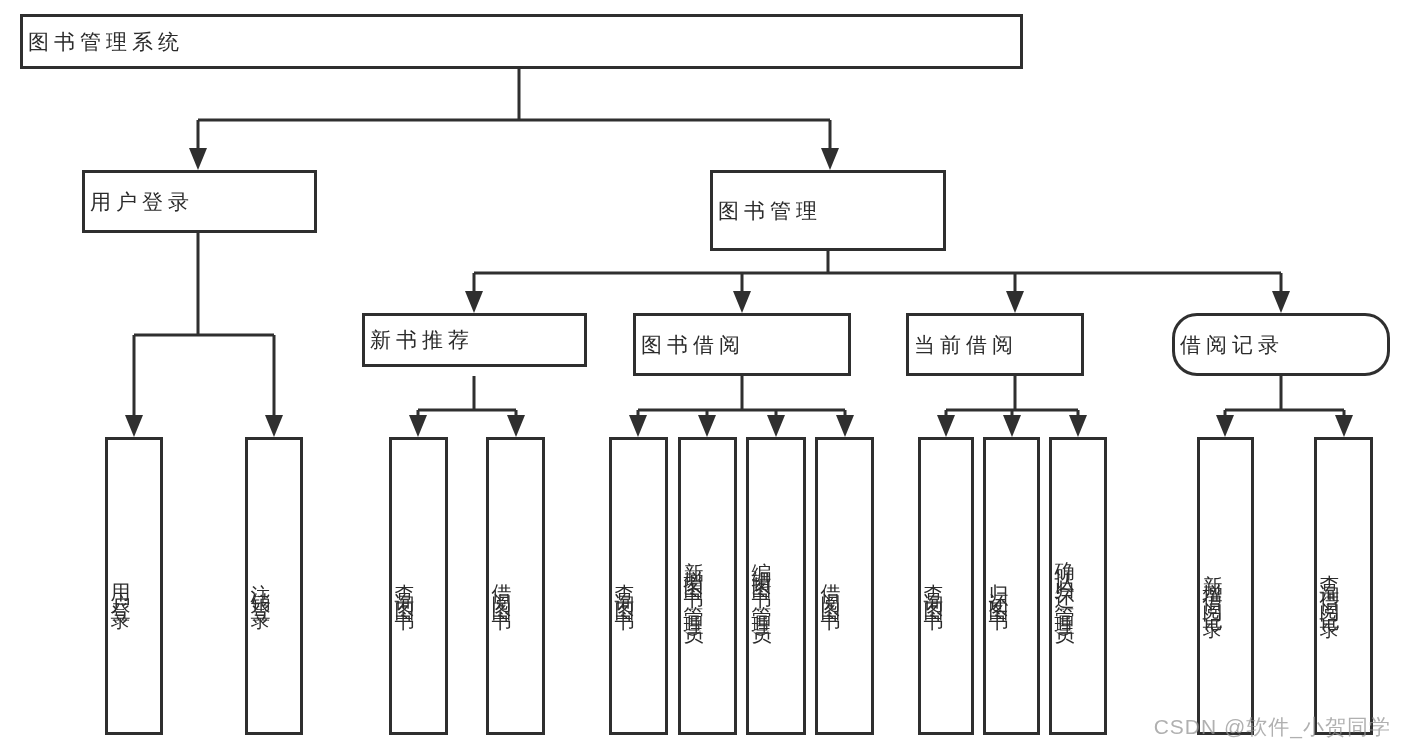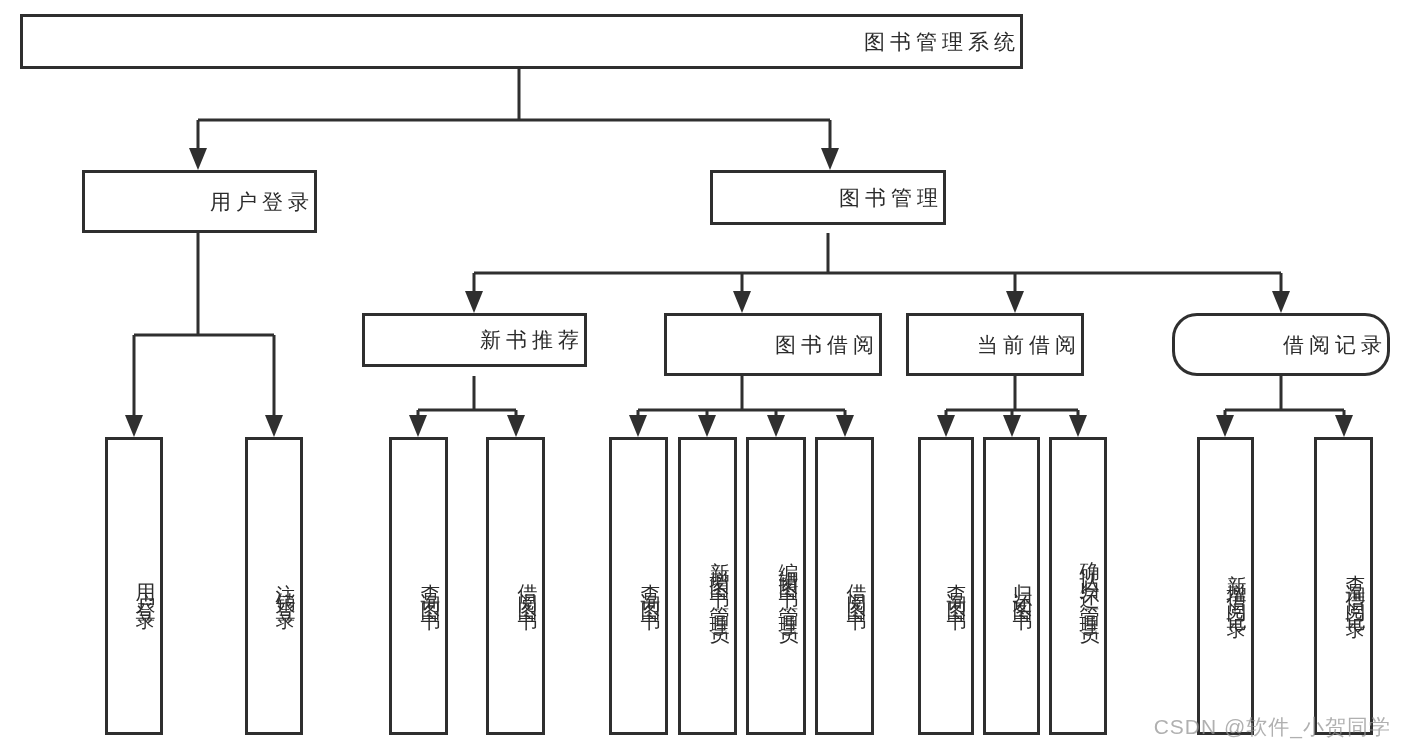--- a/index.html
+++ b/index.html
@@ -16,21 +16,21 @@
     left: 0; top: 0;
     z-index: 1;
   }
   .node {
     position: absolute;
     box-sizing: border-box;
     border: 3px solid #2f2f2f;
     background: #ffffff;
     display: flex;
     align-items: center;
-    justify-content: flex-end;
+    justify-content: flex-start;
     color: #2b2b2b;
     z-index: 2;
   }
   .node .label {
     font-size: 21px;
     letter-spacing: 5px;
     text-indent: 5px;
     white-space: nowrap;
   }
   .node.v .label {
@@ -38,24 +38,24 @@
     text-orientation: mixed;
     font-size: 20px;
     letter-spacing: 9px;
     text-indent: 0;
     white-space: normal;
   }
   
   #n-root       { left: 20px;  top: 14px;  width: 1003px; height: 55px; }
   
   #n-user-login { left: 82px;  top: 170px; width: 235px; height: 63px; }
-  #n-book-mgmt  { left: 710px; top: 170px; width: 236px; height: 55px; }
+  #n-book-mgmt  { left: 710px; top: 170px; width: 236px; height: 81px; }
   
   #n-rec        { left: 362px;  top: 313px; width: 225px; height: 54px; }
-  #n-bborrow    { left: 633px;  top: 313px; width: 218px; height: 63px; margin-left: 31px; }
+  #n-bborrow    { left: 633px;  top: 313px; width: 218px; height: 63px; }
   #n-cborrow    { left: 906px;  top: 313px; width: 178px; height: 63px; }
   #n-records    { left: 1172px; top: 313px; width: 218px; height: 63px; border-radius: 25px; }
   
   #n-login  { left: 105px;  top: 437px; width: 58px; height: 298px; }
   #n-logout { left: 245px;  top: 437px; width: 58px; height: 298px; }
   #n-rec-q  { left: 389px;  top: 437px; width: 59px; height: 298px; }
   #n-rec-b  { left: 486px;  top: 437px; width: 59px; height: 298px; }
   #n-bb-q   { left: 609px;  top: 437px; width: 59px; height: 298px; }
   #n-bb-a   { left: 678px;  top: 437px; width: 59px; height: 298px; }
   #n-bb-e   { left: 746px;  top: 437px; width: 60px; height: 298px; }

